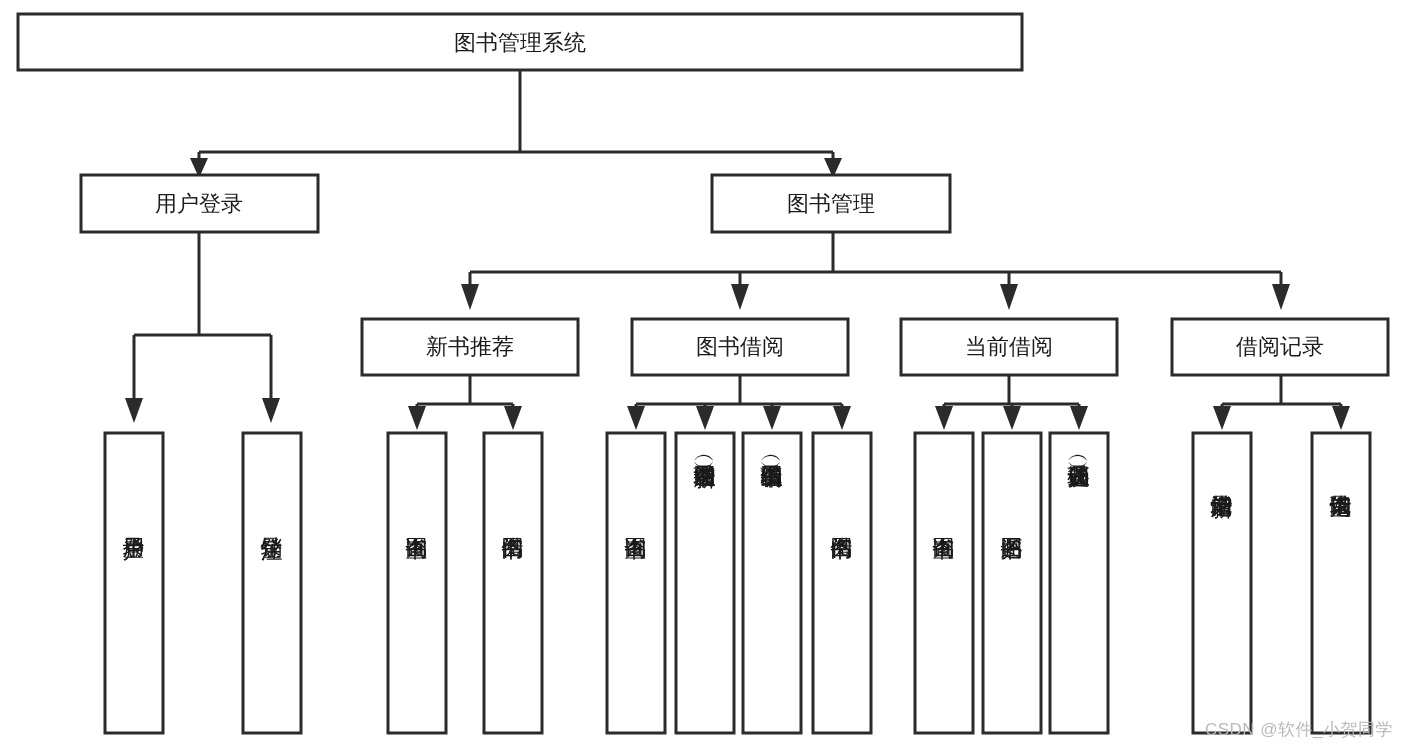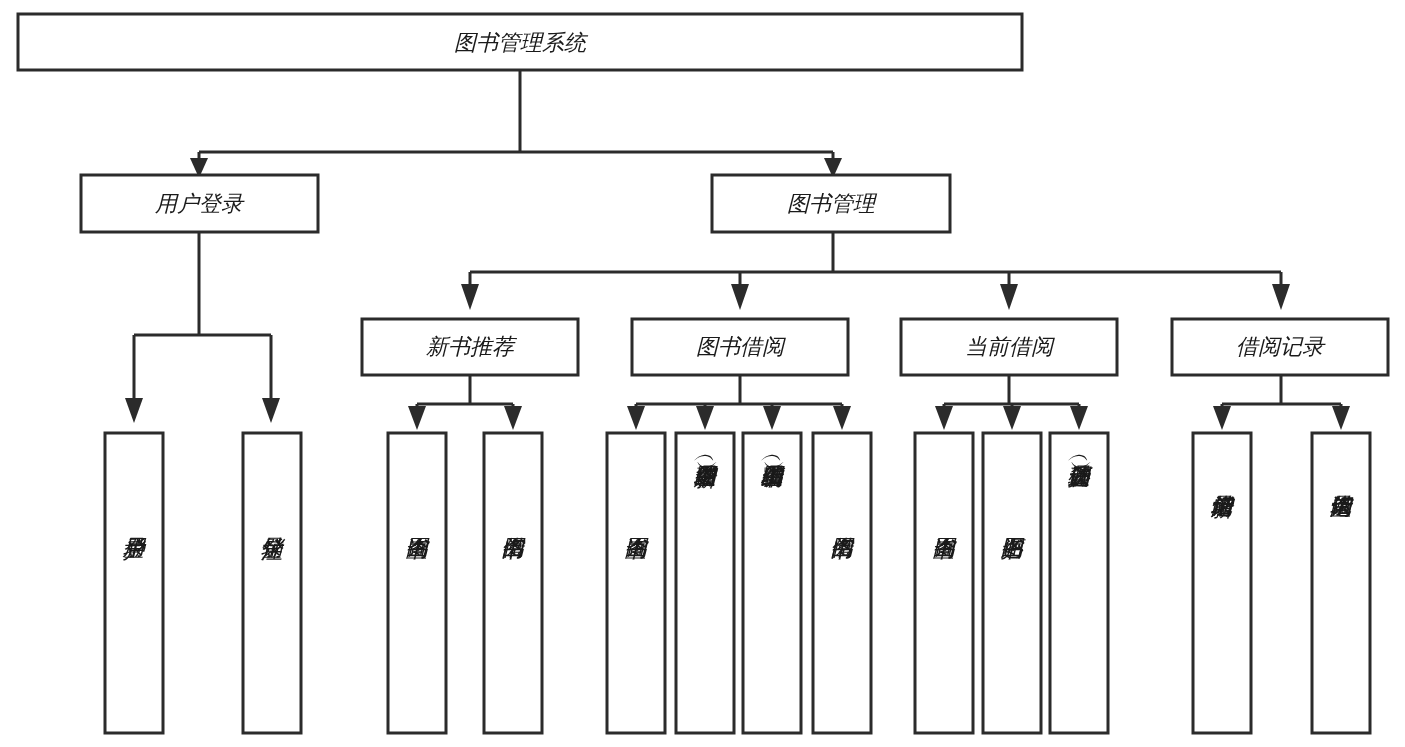--- a/index.html
+++ b/index.html
@@ -11,21 +11,20 @@
     width: 1405px;
     height: 747px;
     font-family: "Liberation Sans", "DejaVu Sans", sans-serif;
     overflow: hidden;
     position: relative;
   }
   #diagram-root {
     position: relative;
     width: 1405px;
     height: 747px;
-    font-style: italic;
   }
   svg.diagram {
     position: absolute;
     top: 0;
     left: 0;
     width: 1405px;
     height: 747px;
   }
   .node-box {
     fill: #ffffff;
@@ -196,14 +195,15 @@
       <rect class="node-box" x="1193" y="433" width="58" height="300"></rect>
       <text class="node-label-vertical" x="1222" y="478" writing-mode="tb" glyph-orientation-vertical="0">新增借阅记录</text>
     </g>
     <g>
       <rect class="node-box" x="1312" y="433" width="58" height="300"></rect>
       <text class="node-label-vertical" x="1341" y="478" writing-mode="tb" glyph-orientation-vertical="0">查询借阅记录</text>
     </g>
 
   </svg>
 
+  <div class="watermark">CSDN @软件_小贺同学</div>
 
 </div>
 
 </body></html>

